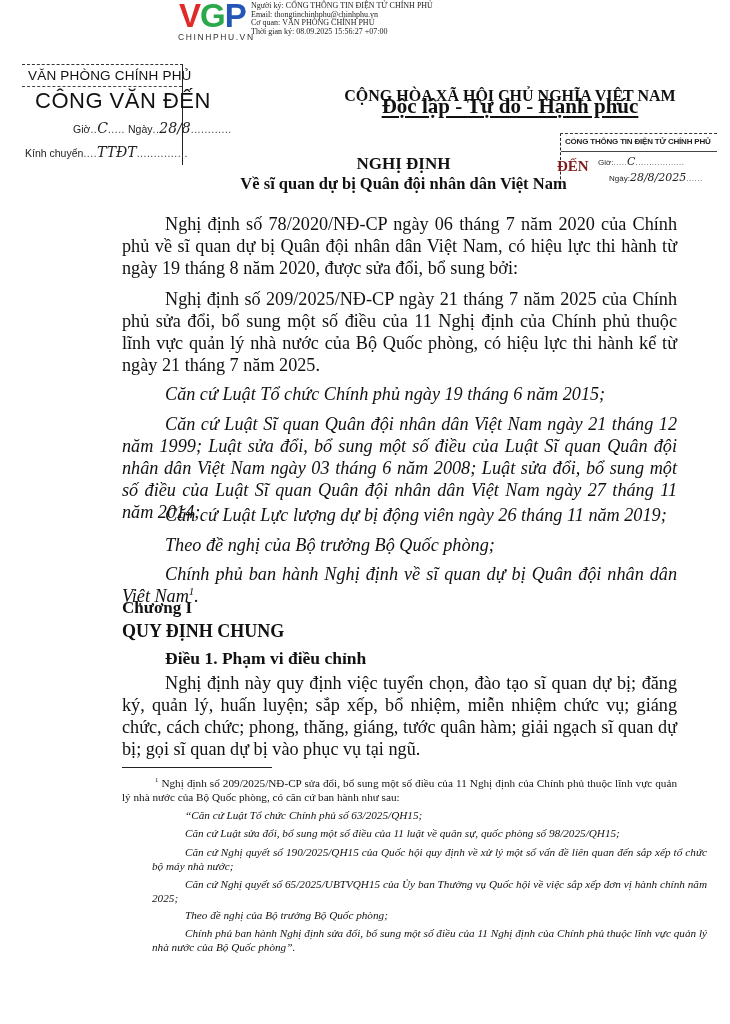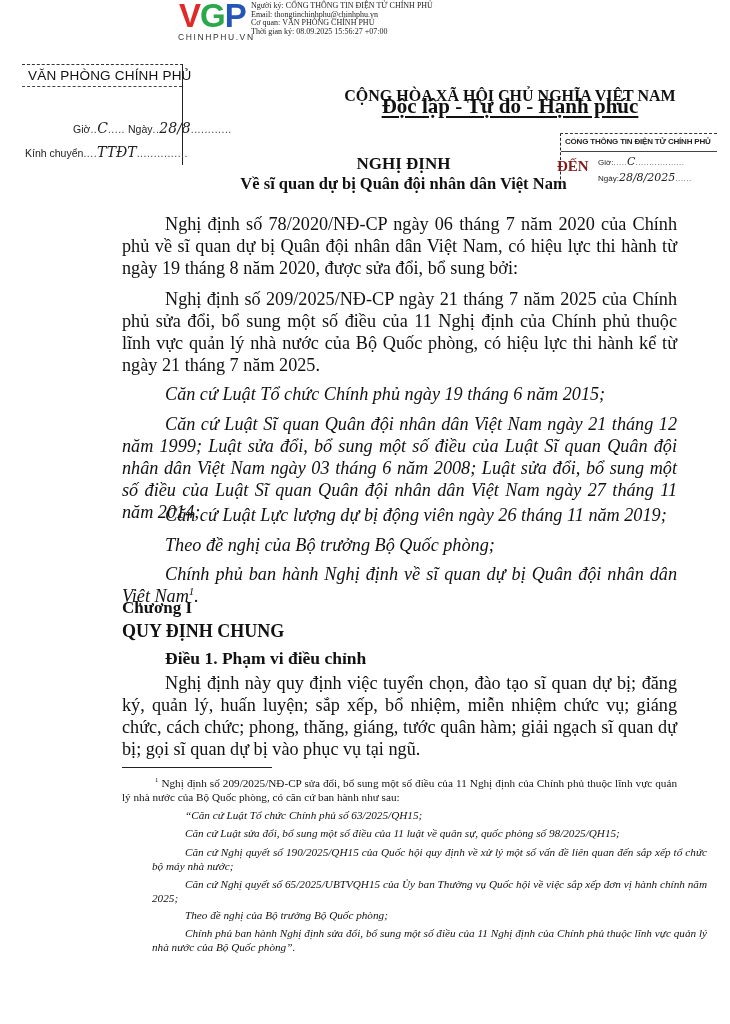--- a/index.html
+++ b/index.html
@@ -66,40 +66,41 @@
 <div class="abs sig-info">
   <div>Người ký: CỔNG THÔNG TIN ĐIỆN TỬ CHÍNH PHỦ</div>
   <div>Email: thongtinchinhphu@chinhphu.vn</div>
   <div>Cơ quan: VĂN PHÒNG CHÍNH PHỦ</div>
   <div>Thời gian ký: 08.09.2025 15:56:27 +07:00</div>
 </div>
 
 <div class="abs stamp-left">
   <div class="s-org">VĂN PHÒNG CHÍNH PHỦ</div>
   <div class="s-sep"></div>
+  <div class="s-title">CÔNG VĂN ĐẾN</div>
   <div class="s-row" style="top:55px;margin-left:48px;">
     <span>Giờ</span><span class="dots">..</span><span class="hand">C</span><span class="dots">.....</span>
     <span>Ngày</span><span class="dots">..</span><span class="hand">28/8</span><span class="dots">............</span>
   </div>
   <div class="s-row" style="top:79px;">
     <span>Kính chuyển</span><span class="dots">....</span><span class="hand">TTĐT</span><span class="dots">...............</span>
   </div>
 </div>
 
 <div class="abs nat-title">CỘNG HÒA XÃ HỘI CHỦ NGHĨA VIỆT NAM</div>
 <div class="abs nat-motto"><span>Độc lập - Tự do - Hạnh phúc</span></div>
 
 <div class="abs stamp-right">
   <div class="r-org">CỔNG THÔNG TIN ĐIỆN TỬ CHÍNH PHỦ</div>
   <div class="r-sep"></div>
   <div class="r-den">ĐẾN</div>
   <div class="r-row" style="top:21px;">
     <span>Giờ:</span><span class="dots">.....</span><span class="hand">C</span><span class="dots">..................</span>
   </div>
-  <div class="r-row" style="top:37px;">
+  <div class="r-row" style="top:37px;margin-left:11px;">
     <span>Ngày:</span><span class="hand">28/8/2025</span><span class="dots">......</span>
   </div>
 </div>
 
 <div class="abs decree-kind">NGHỊ ĐỊNH</div>
 <div class="abs decree-sub">Về sĩ quan dự bị Quân đội nhân dân Việt Nam</div>
 
 <div class="abs body ind" style="top:213px;">Nghị định số 78/2020/NĐ-CP ngày 06 tháng 7 năm 2020 của Chính phủ về sĩ quan dự bị Quân đội nhân dân Việt Nam, có hiệu lực thi hành từ ngày 19 tháng 8 năm 2020, được sửa đổi, bổ sung bởi:</div>
 <div class="abs body ind" style="top:288px;">Nghị định số 209/2025/NĐ-CP ngày 21 tháng 7 năm 2025 của Chính phủ sửa đổi, bổ sung một số điều của 11 Nghị định của Chính phủ thuộc lĩnh vực quản lý nhà nước của Bộ Quốc phòng, có hiệu lực thi hành kể từ ngày 21 tháng 7 năm 2025.</div>
 

